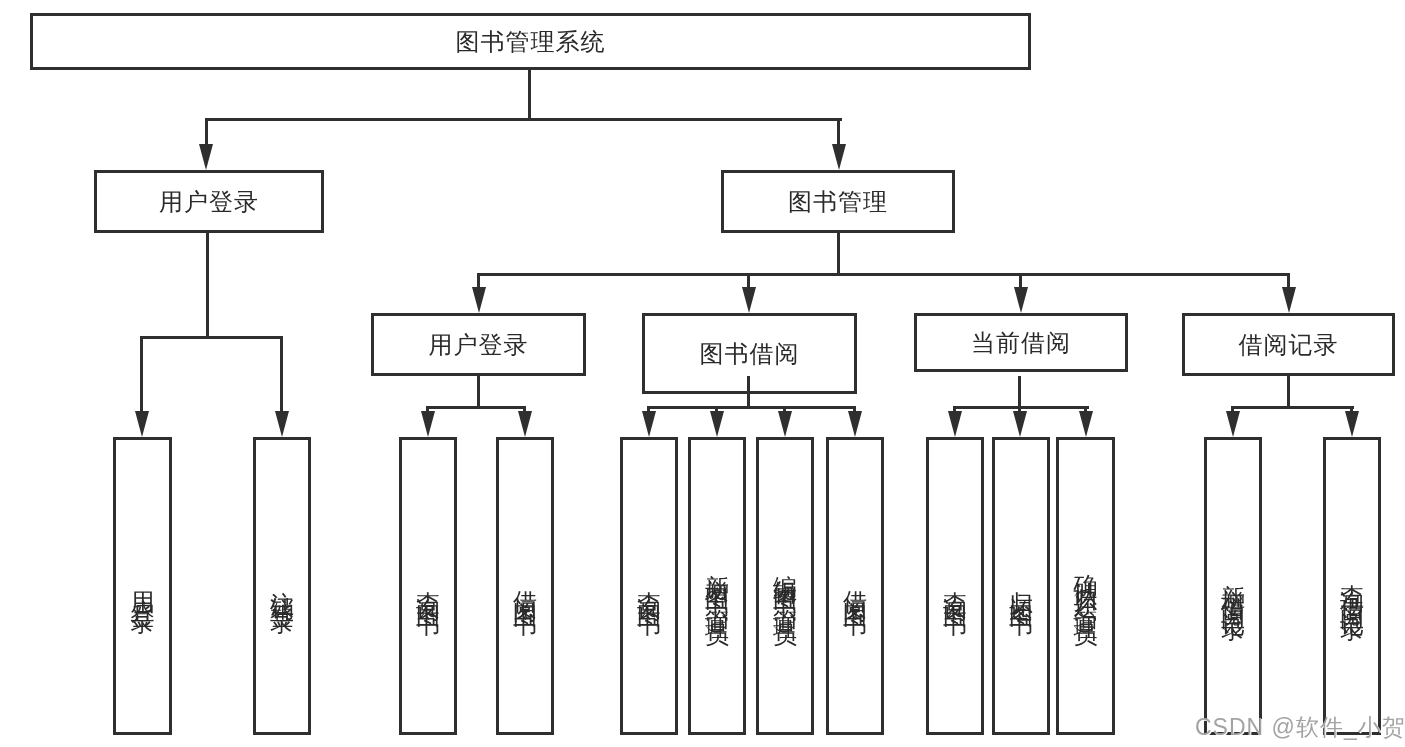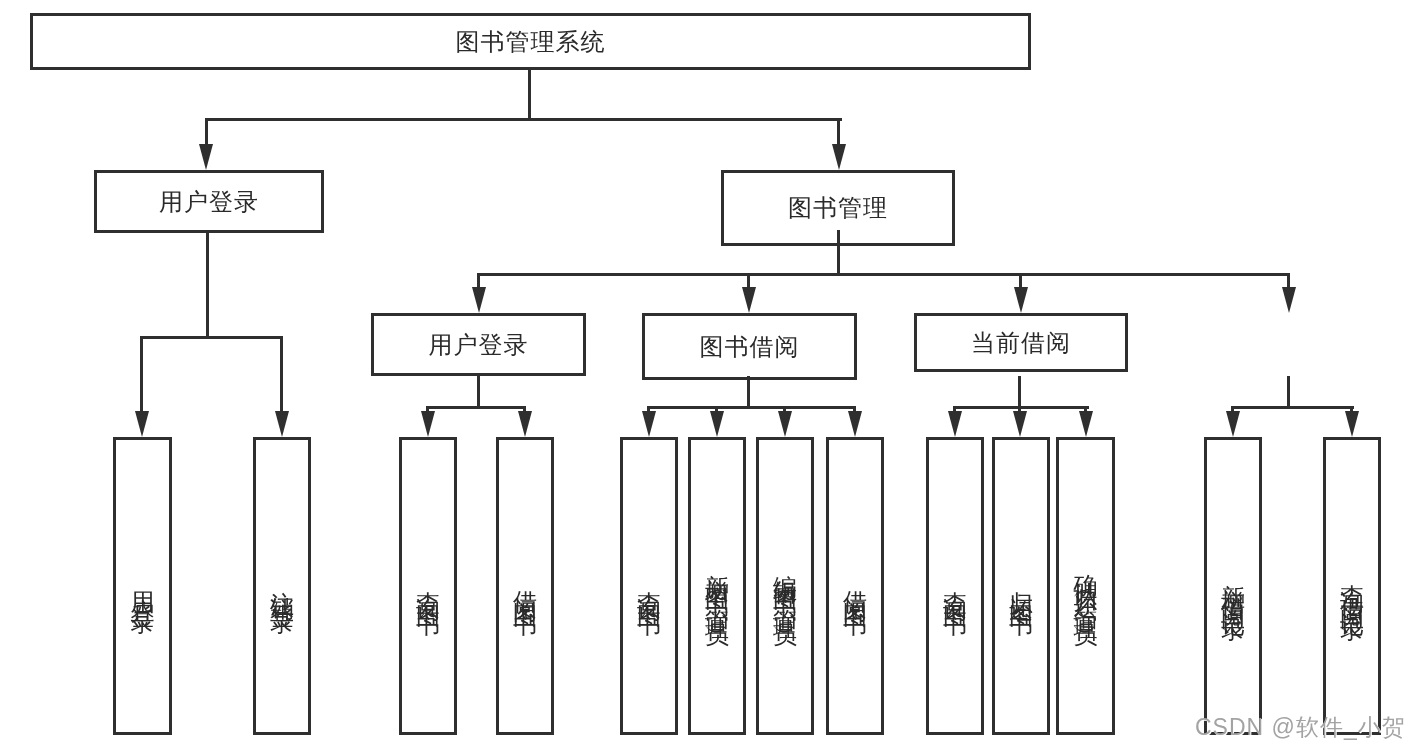--- a/index.html
+++ b/index.html
@@ -41,21 +41,21 @@
   <div class="vline" style="left:519px;top:70px;width:3px;height:51px"></div>
   <div class="hline" style="left:196px;top:118px;width:637px;height:3px"></div>
   <div class="vline" style="left:196px;top:118px;width:3px;height:30px"></div>
   <div class="ah" style="left:190px;top:144px"></div>
   <div class="vline" style="left:828px;top:118px;width:3px;height:30px"></div>
   <div class="ah" style="left:823px;top:144px"></div>
 
   <div class="box" style="left:85px;top:170px;width:230px;height:63px">
     <span>用户登录</span>
   </div>
-  <div class="box" style="left:712px;top:170px;width:234px;height:76px">
+  <div class="box" style="left:712px;top:170px;width:234px;height:63px">
     <span>图书管理</span>
   </div>
 
   <div class="vline" style="left:197px;top:232px;width:3px;height:107px"></div>
   <div class="hline" style="left:131px;top:336px;width:143px;height:3px"></div>
   <div class="vline" style="left:131px;top:336px;width:3px;height:78px"></div>
   <div class="ah" style="left:126px;top:411px"></div>
   <div class="vline" style="left:271px;top:336px;width:3px;height:78px"></div>
   <div class="ah" style="left:266px;top:411px"></div>
 
@@ -66,25 +66,28 @@
   <div class="vline" style="left:738px;top:273px;width:3px;height:18px"></div>
   <div class="ah" style="left:733px;top:287px"></div>
   <div class="vline" style="left:1010px;top:273px;width:3px;height:18px"></div>
   <div class="ah" style="left:1005px;top:287px"></div>
   <div class="vline" style="left:1278px;top:273px;width:3px;height:18px"></div>
   <div class="ah" style="left:1273px;top:287px"></div>
 
   <div class="box" style="left:362px;top:313px;width:215px;height:63px">
     <span>用户登录</span>
   </div>
-  <div class="box" style="left:633px;top:313px;width:215px;height:67px">
+  <div class="box" style="left:633px;top:313px;width:215px;height:81px">
     <span>图书借阅</span>
   </div>
   <div class="box" style="left:905px;top:313px;width:214px;height:59px">
     <span>当前借阅</span>
+  </div>
+  <div class="box" style="left:1173px;top:313px;width:213px;height:63px">
+    <span>借阅记录</span>
   </div>
 
   <div class="vline" style="left:468px;top:376px;width:3px;height:33px"></div>
   <div class="hline" style="left:417px;top:406px;width:100px;height:3px"></div>
   <div class="vline" style="left:417px;top:406px;width:3px;height:8px"></div>
   <div class="ah" style="left:412px;top:411px"></div>
   <div class="vline" style="left:514px;top:406px;width:3px;height:8px"></div>
   <div class="ah" style="left:509px;top:411px"></div>
 
   <div class="vline" style="left:738px;top:376px;width:3px;height:33px"></div>

